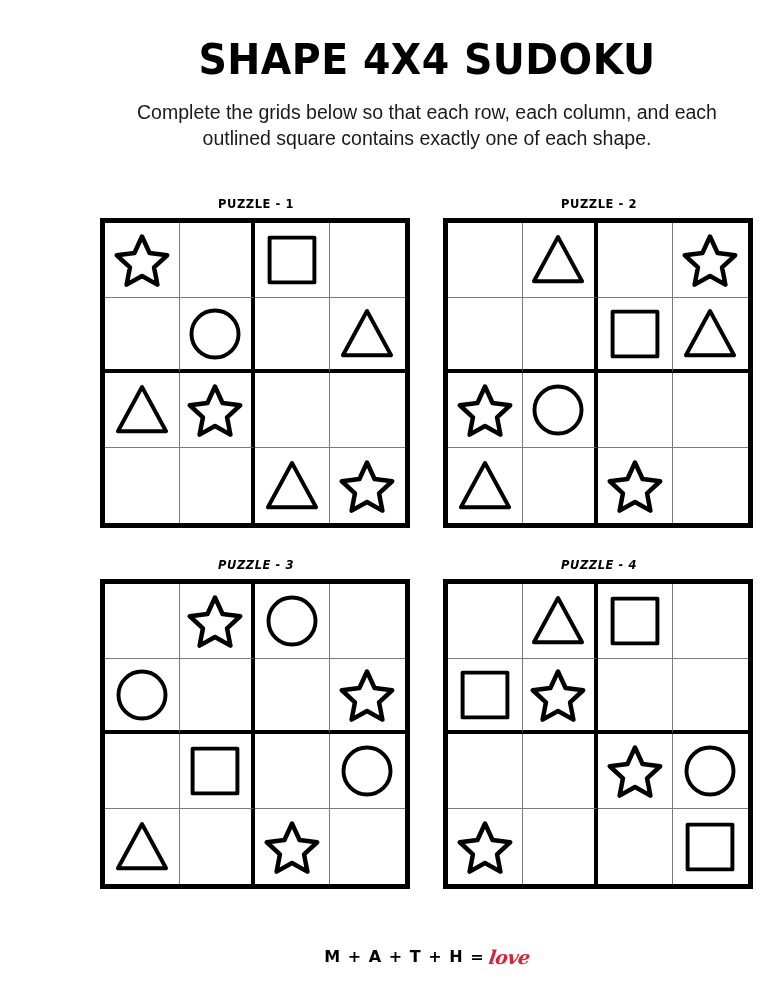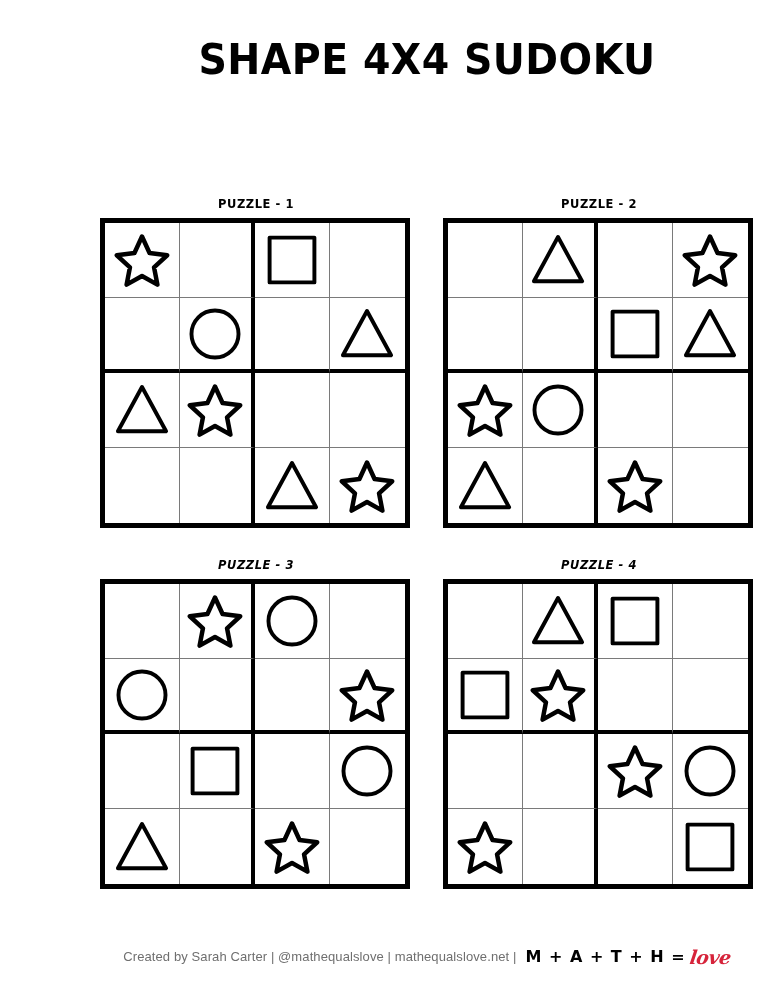--- a/index.html
+++ b/index.html
@@ -162,20 +162,21 @@
     letter-spacing: -0.5px;
   }
 </style>
 </head>
 <body>
 
 <div class="page">
 
   <div class="header">
     <h1 class="page-title">SHAPE 4X4 SUDOKU</h1>
+    <p class="instructions">Complete the grids below so that each row, each column, and each outlined square contains exactly one of each shape.</p>
   </div>
 
   <div class="puzzle-area">
     <div class="puzzle-row">
       <div class="puzzle">
         <div class="puzzle-label">PUZZLE - 1</div>
         <div class="grid">
             <div class="cell r1 c1">
               <svg viewBox="0 0 100 100" class="shape-svg star">
                 <path d="M50 8 L63.5 37.5 L95 41.5 L71.5 63 L77.5 94 L50 78.5 L22.5 94 L28.5 63 L5 41.5 L36.5 37.5 Z" class="stroke"></path>
@@ -384,20 +385,19 @@
               <svg viewBox="0 0 100 100" class="shape-svg square">
                 <path d="M10 10 H90 V90 H10 Z" class="stroke"></path>
               </svg>
             </div>
           </div>
       </div>
     </div>
   </div>
 
   <div class="footer">
-    <span class="credit">Created by Sarah Carter  |  @mathequalslove  |  mathequalslove.net  |</span>
     <span class="logo">
       <span class="logo-math">M + A + T + H =</span>
       <span class="logo-love">love</span>
     </span>
   </div>
 
 </div>
 
 </body></html>

